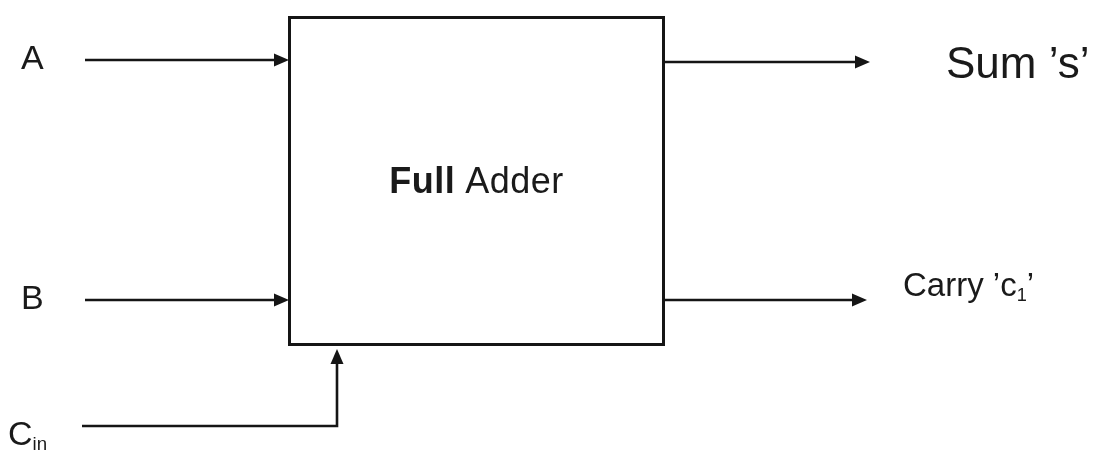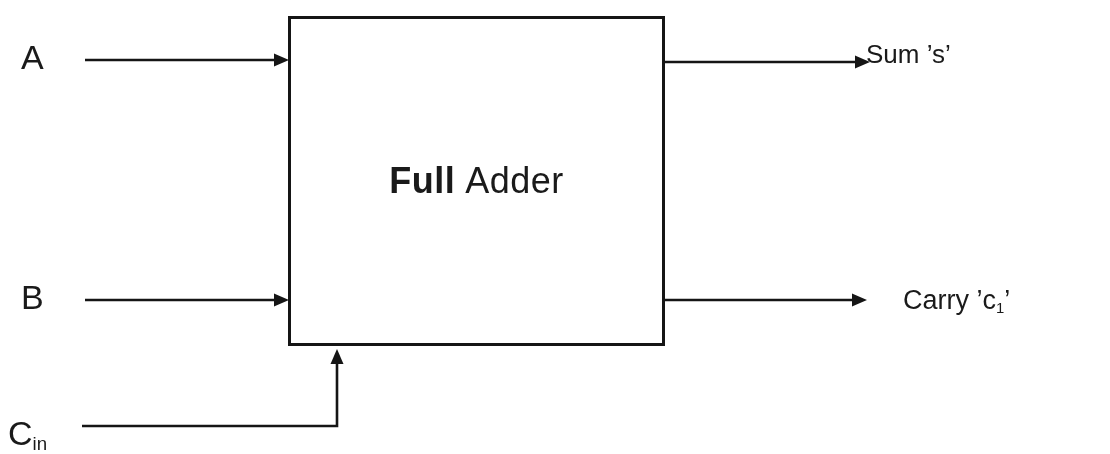--- a/index.html
+++ b/index.html
@@ -45,22 +45,22 @@
   }
   .io-label sub {
     font-size: 0.55em;
     line-height: 0;
     vertical-align: -0.28em;
     letter-spacing: 0;
   }
   .lbl-a     { left: 21px;  top: 40px;  }
   .lbl-b     { left: 21px;  top: 280px; }
   .lbl-cin   { left: 8px;   top: 416px; }
-  .lbl-sum   { left: 866px; top: 41px;  font-size: 26px; }
-  .lbl-carry { left: 903px; top: 287px; font-size: 27px; }
+  .lbl-sum   { left: 946px; top: 41px;  font-size: 44px; }
+  .lbl-carry { left: 903px; top: 268px; font-size: 33px; }
 
   .wires {
     position: absolute;
     left: 0;
     top: 0;
   }
 </style>
 </head>
 <body>
 

